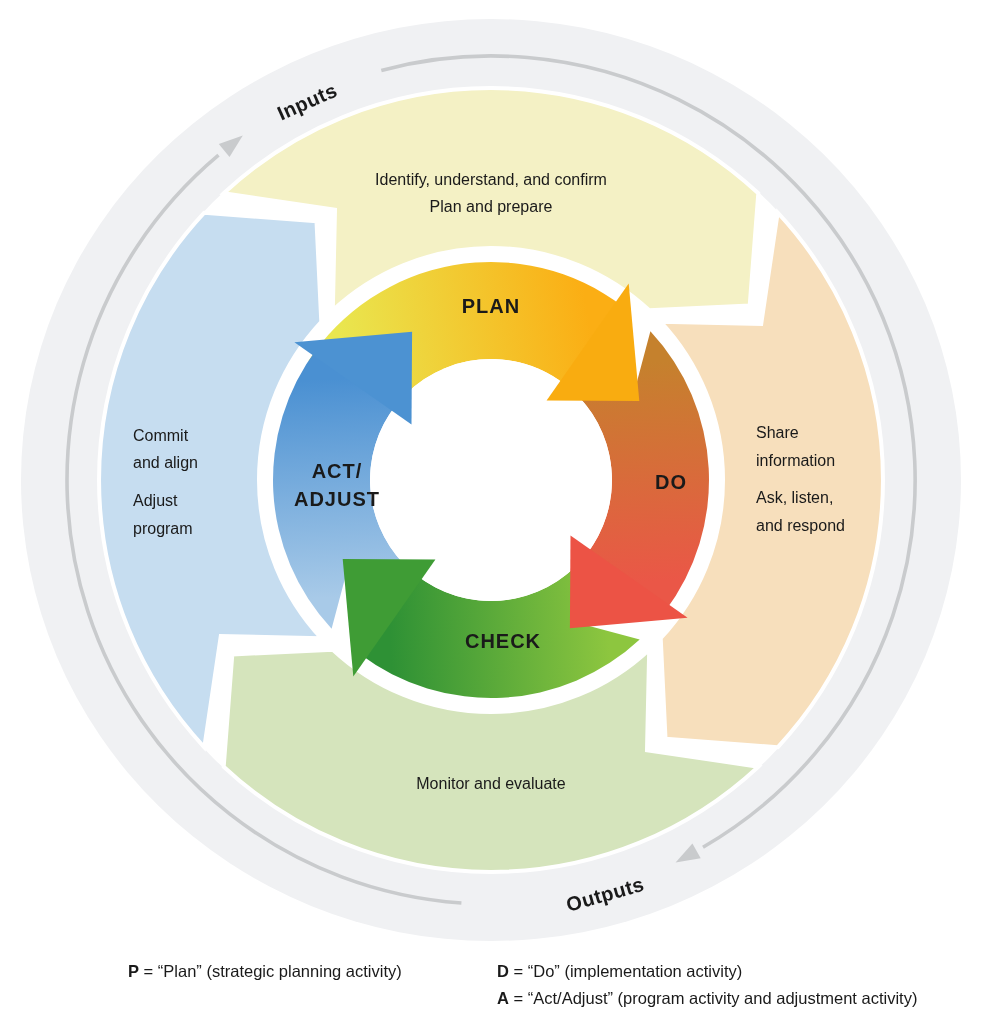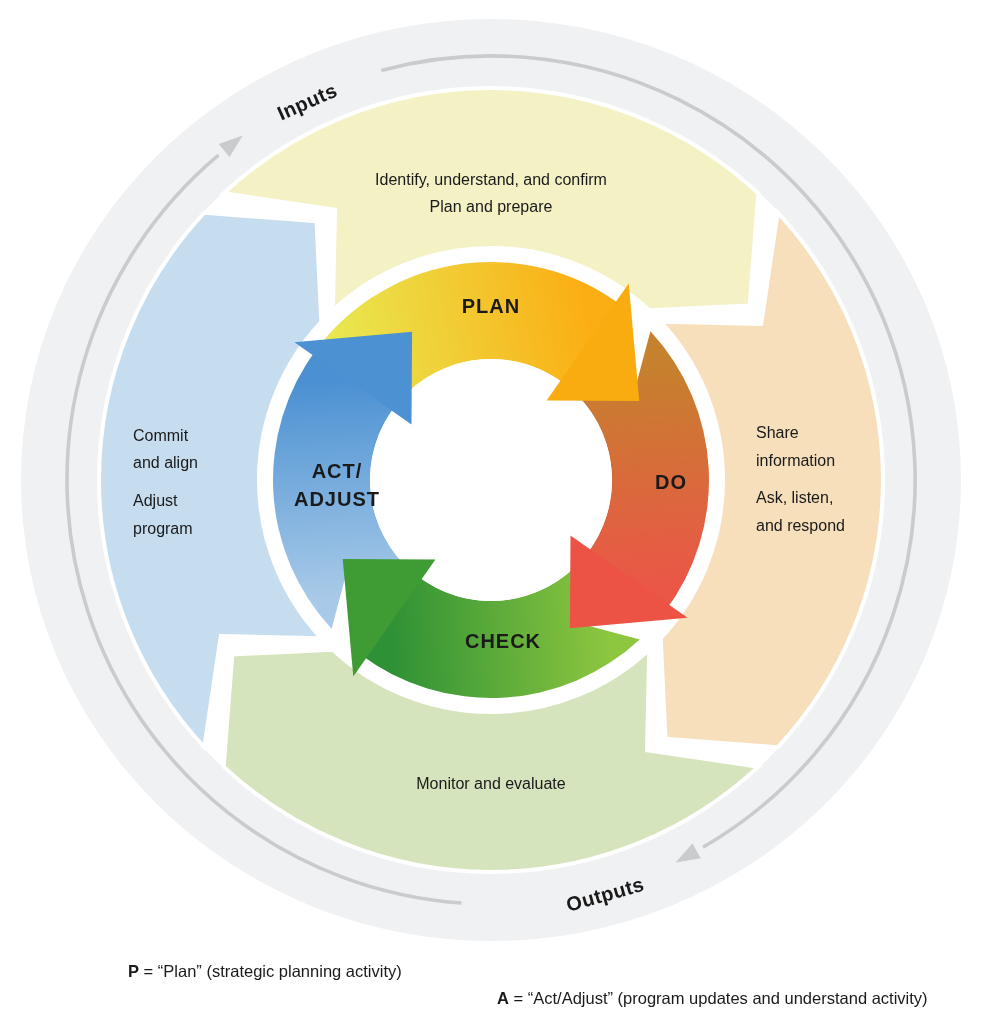--- a/index.html
+++ b/index.html
@@ -85,17 +85,20 @@
       <text class="stage-label" x="503" y="648" text-anchor="middle">CHECK</text>
       <text class="stage-label" x="337" y="478" text-anchor="middle">ACT/</text>
       <text class="stage-label" x="337" y="506" text-anchor="middle">ADJUST</text>
     </g>
   </svg>
 
   <div class="legend">
     <div class="lg" style="left:128px;top:962px">
       <b>P</b><span> = “Plan” (strategic planning activity)</span>
     </div>
+    <div class="lg" style="left:497px;top:962px">
+      <b>D</b><span> = “Do” (implementation activity)</span>
+    </div>
     <div class="lg" style="left:497px;top:989px">
-      <b>A</b><span> = “Act/Adjust” (program updates and understand activity)</span>
+      <b>A</b><span> = “Act/Adjust” (program activity and adjustment activity)</span>
     </div>
   </div>
 </div>
 
 </body></html>

